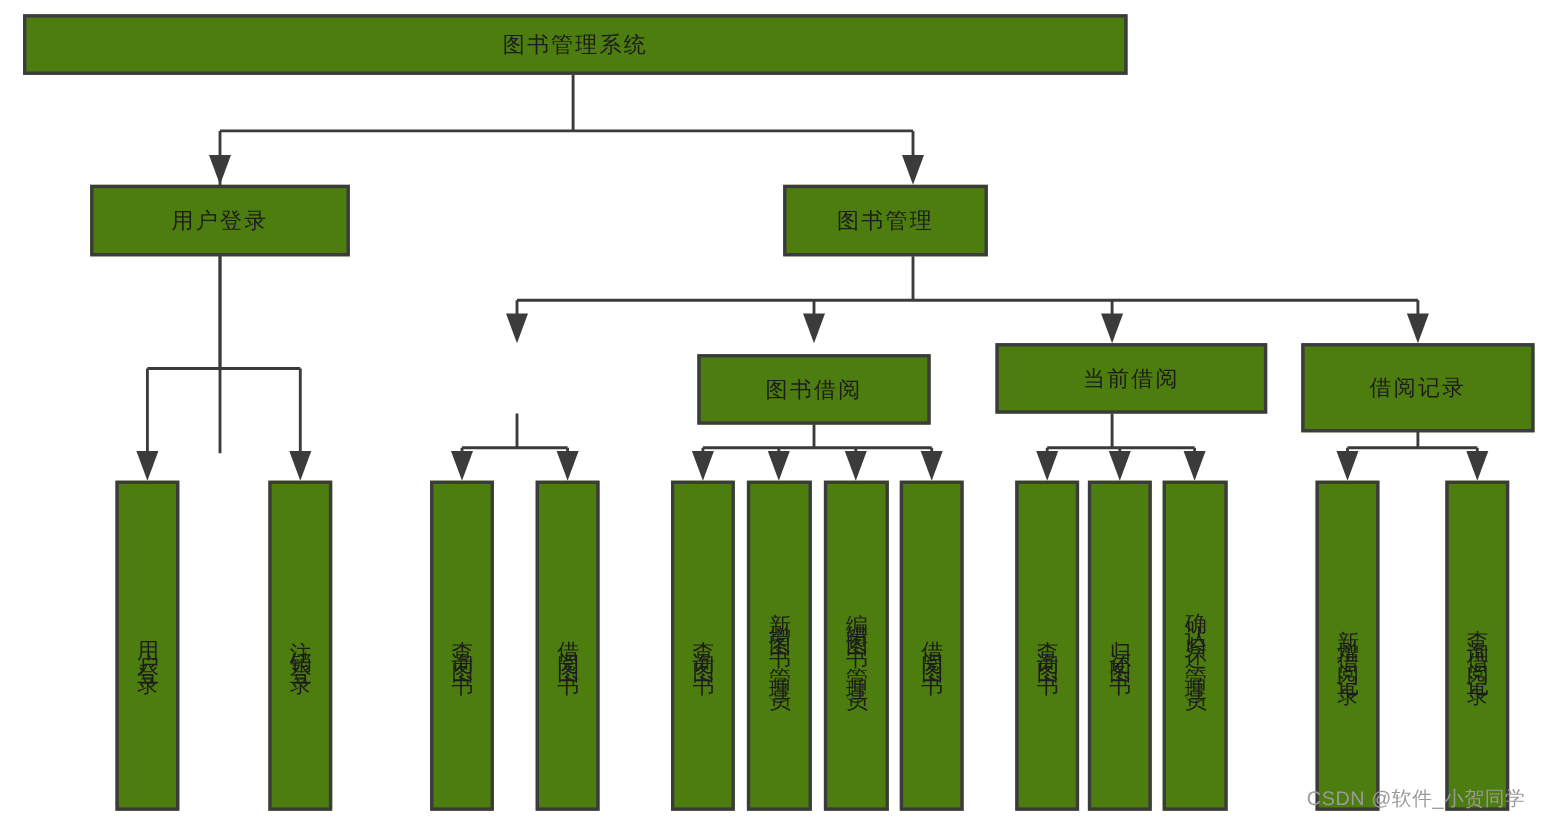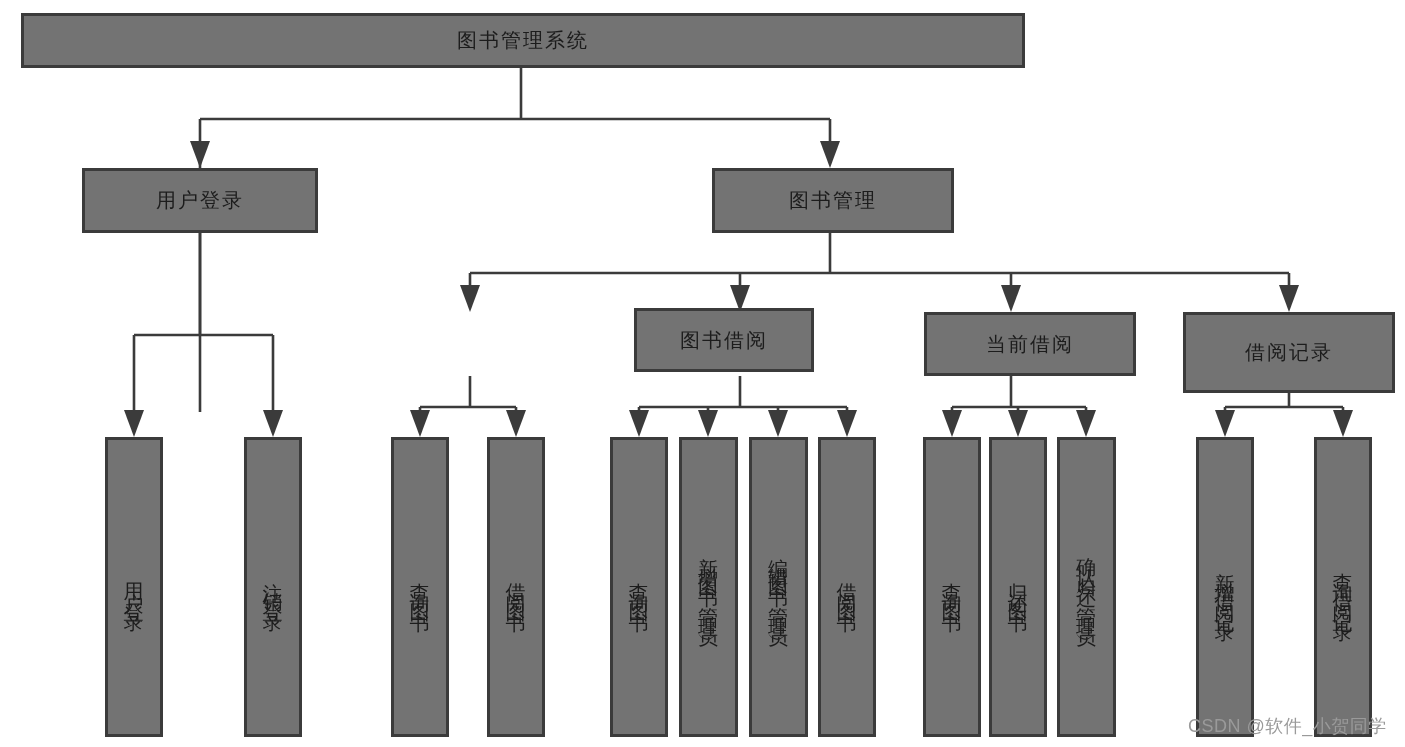--- a/index.html
+++ b/index.html
@@ -8,21 +8,21 @@
     width:1405px;height:747px;
     background:#ffffff;
     font-family:"Liberation Sans","DejaVu Sans",sans-serif;
     overflow:hidden;
   }
   .connectors{position:absolute;left:0;top:0;z-index:1;}
   .node{
     position:absolute;
     box-sizing:border-box;
     border:3px solid #3b3b3b;
-    background:#737373;
+    background:#4d7c0f;
     display:flex;align-items:center;justify-content:center;
     color:#1c1c1c;
     z-index:2;
   }
   .h-node{font-size:20px;letter-spacing:2px;white-space:nowrap;}
   .v-node{
     writing-mode:vertical-rl;
     text-orientation:mixed;
     font-size:20px;
     letter-spacing:10px;
@@ -84,24 +84,24 @@
       <polygon points="1008,410 1028,410 1018,437"></polygon>
       <polygon points="1076,410 1096,410 1086,437"></polygon>
       <polygon points="1215,410 1235,410 1225,437"></polygon>
       <polygon points="1333,410 1353,410 1343,437"></polygon>
     </g>
   </svg>
 
   <div class="node h-node" style="left:21px;top:13px;width:1004px;height:55px">图书管理系统</div>
 
   <div class="node h-node" style="left:82px;top:168px;width:236px;height:65px">用户登录</div>
-  <div class="node h-node" style="left:712px;top:168px;width:242px;height:65px">图书管理</div>
+  <div class="node h-node" style="left:712px;top:168px;width:186px;height:65px">图书管理</div>
 
-  <div class="node h-node" style="left:634px;top:308px;width:180px;height:64px">图书借阅</div>
-  <div class="node h-node" style="left:924px;top:312px;width:212px;height:64px">当前借阅</div>
+  <div class="node h-node" style="left:634px;top:322px;width:212px;height:64px">图书借阅</div>
+  <div class="node h-node" style="left:905px;top:312px;width:247px;height:64px">当前借阅</div>
   <div class="node h-node" style="left:1183px;top:312px;width:212px;height:81px">借阅记录</div>
 
   <div class="node v-node" style="left:105px;top:437px;width:58px;height:300px">用户登录</div>
   <div class="node v-node" style="left:244px;top:437px;width:58px;height:300px">注销登录</div>
 
   <div class="node v-node" style="left:391px;top:437px;width:58px;height:300px">查询图书</div>
   <div class="node v-node" style="left:487px;top:437px;width:58px;height:300px">借阅图书</div>
 
   <div class="node v-node" style="left:610px;top:437px;width:58px;height:300px">查询图书</div>
   <div class="node v-node" style="left:679px;top:437px;width:59px;height:300px">新增图书（管理员）</div>

